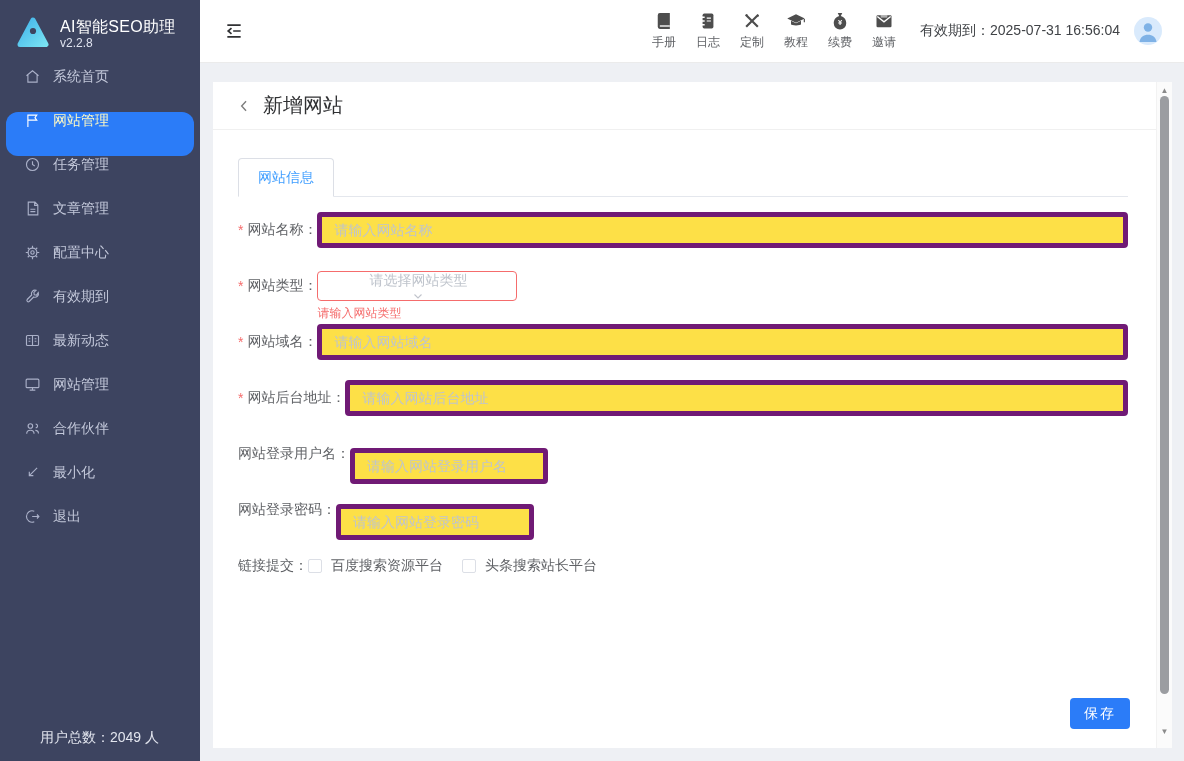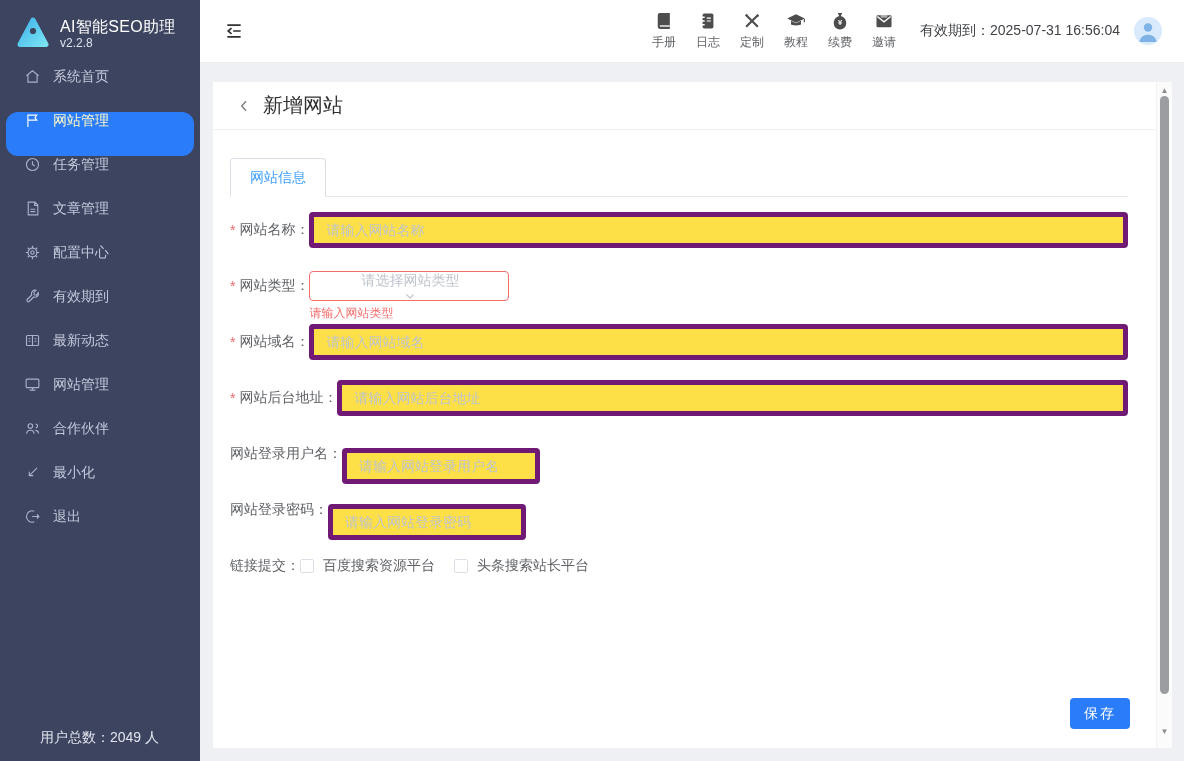--- a/index.html
+++ b/index.html
@@ -63,21 +63,21 @@
     position:absolute; left:213px; top:82px; width:959px; height:666px;
     background:#ffffff;
   }
   .card-title-row {
     height:48px; display:flex; align-items:center; padding-left:24px;
     border-bottom:1px solid #f0f0f0;
   }
   .back-btn { width:14px; height:14px; color:#7d7d7d; margin-right:12px; cursor:pointer; flex:none; }
   .page-title { font-size:20px; color:#303133; font-weight:500; }
 
-  .card-body { position:relative; padding:28px 44px 0 17px; }
+  .card-body { position:relative; padding:28px 44px 0 25px; }
   .tabbar { border-bottom:1px solid #e4e7ed; height:39px; position:relative; }
   .tab {
     display:inline-flex; align-items:center; justify-content:center;
     height:39px; padding:0 19px; margin-bottom:-1px;
     border:1px solid #dcdfe6; border-bottom:1px solid #ffffff;
     border-radius:4px 4px 0 0; background:#ffffff;
     color:#409eff; font-size:14px; cursor:pointer; position:relative; z-index:2;
   }
 
   .form { margin-top:18px; }

